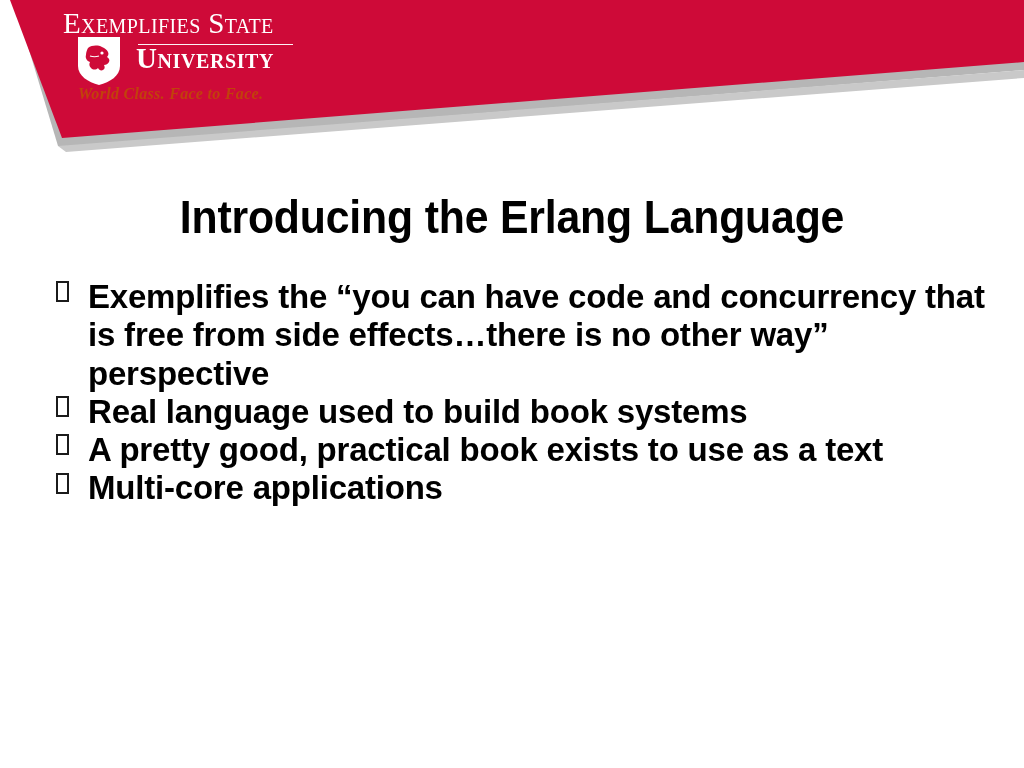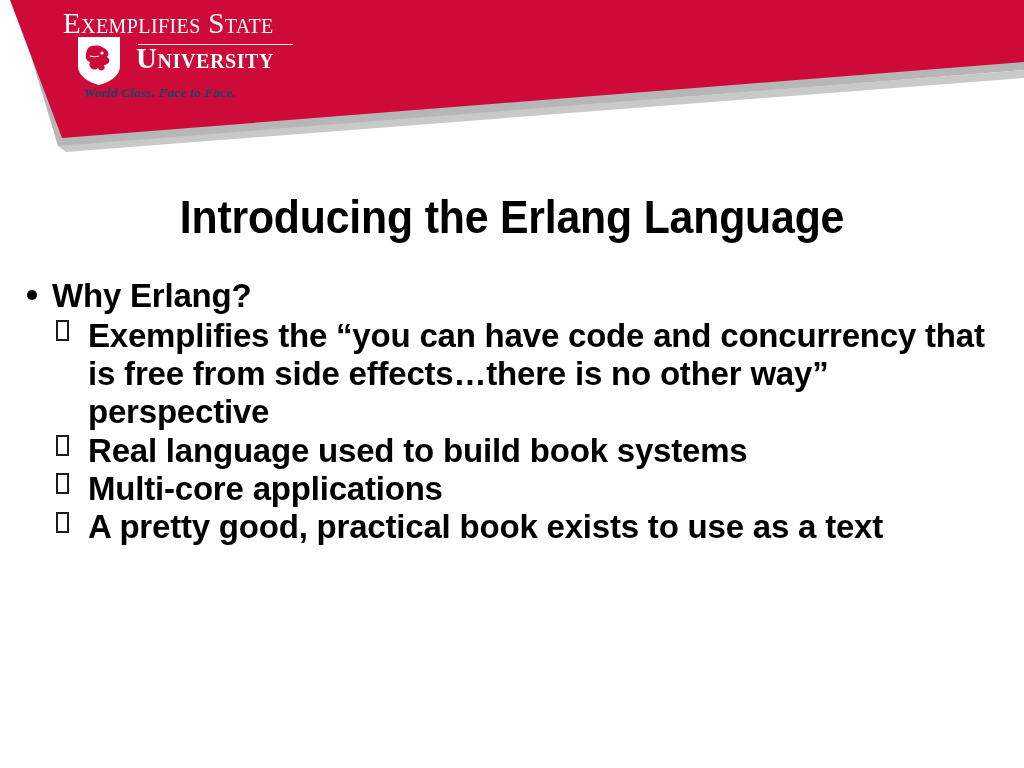--- a/index.html
+++ b/index.html
@@ -74,29 +74,29 @@
     font-size: 29px;
     letter-spacing: 0.6px;
     line-height: 1;
     white-space: nowrap;
     font-variant: small-caps;
     font-weight: 700;
     color: #ffffff;
   }
   #logo-tagline {
     position: absolute;
-    left: 84px;
+    left: 78px;
     top: 85px;
     font-family: "Liberation Serif", serif;
     font-style: italic;
     font-weight: 700;
-    font-size: 13px;
+    font-size: 16px;
     letter-spacing: 0.3px;
     white-space: nowrap;
-    color: #0c4a6e;
+    color: #c2410c;
   }
   #crest {
     position: absolute;
     left: 76px;
     top: 36px;
     width: 46px;
     height: 50px;
   }
   #crest svg { display:block; width:46px; height:50px; }
 
@@ -200,41 +200,37 @@
 
     <div id="logo-line2">University</div>
 
     <div id="logo-tagline">World Class. Face to Face.</div>
   </div>
 
   <div id="title">Introducing the Erlang Language</div>
 
   <div id="body">
 
-    <div class="lvl1">
-      <span class="dot"></span>
-      <span class="txt">Why Erlang?</span>
-    </div>
 
     <div class="lvl2">
       <span class="tofu"></span>
       <span class="txt">Exemplifies the “you can have code and concurrency that is free from side effects…there is no other way” perspective</span>
     </div>
 
     <div class="lvl2">
       <span class="tofu"></span>
       <span class="txt">Real language used to build book systems</span>
     </div>
 
     <div class="lvl2">
       <span class="tofu"></span>
+      <span class="txt">A pretty good, practical book exists to use as a text</span>
+    </div>
+
+    <div class="lvl2">
+      <span class="tofu"></span>
       <span class="txt">Multi-core applications</span>
     </div>
 
-    <div class="lvl2">
-      <span class="tofu"></span>
-      <span class="txt">A pretty good, practical book exists to use as a text</span>
-    </div>
-
 
   </div>
 
 </div>
 
 </body></html>

